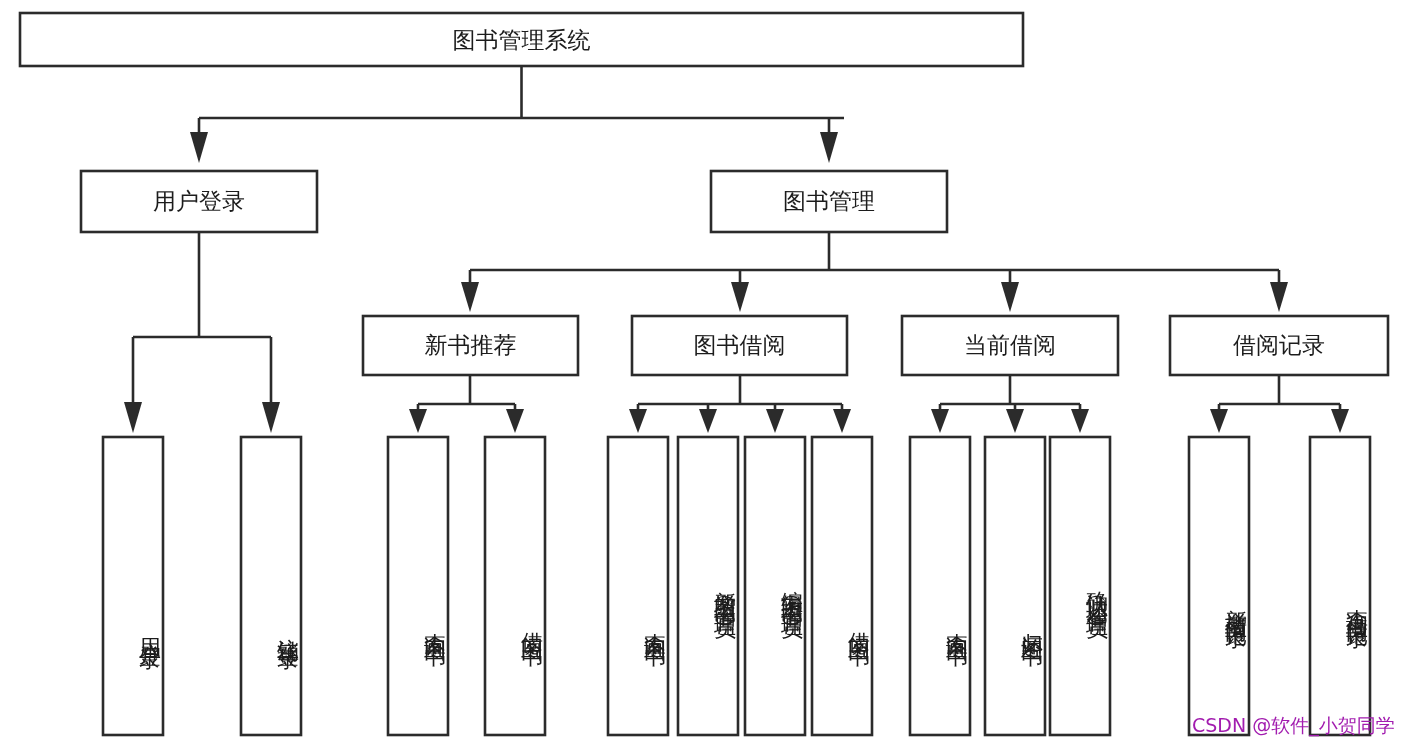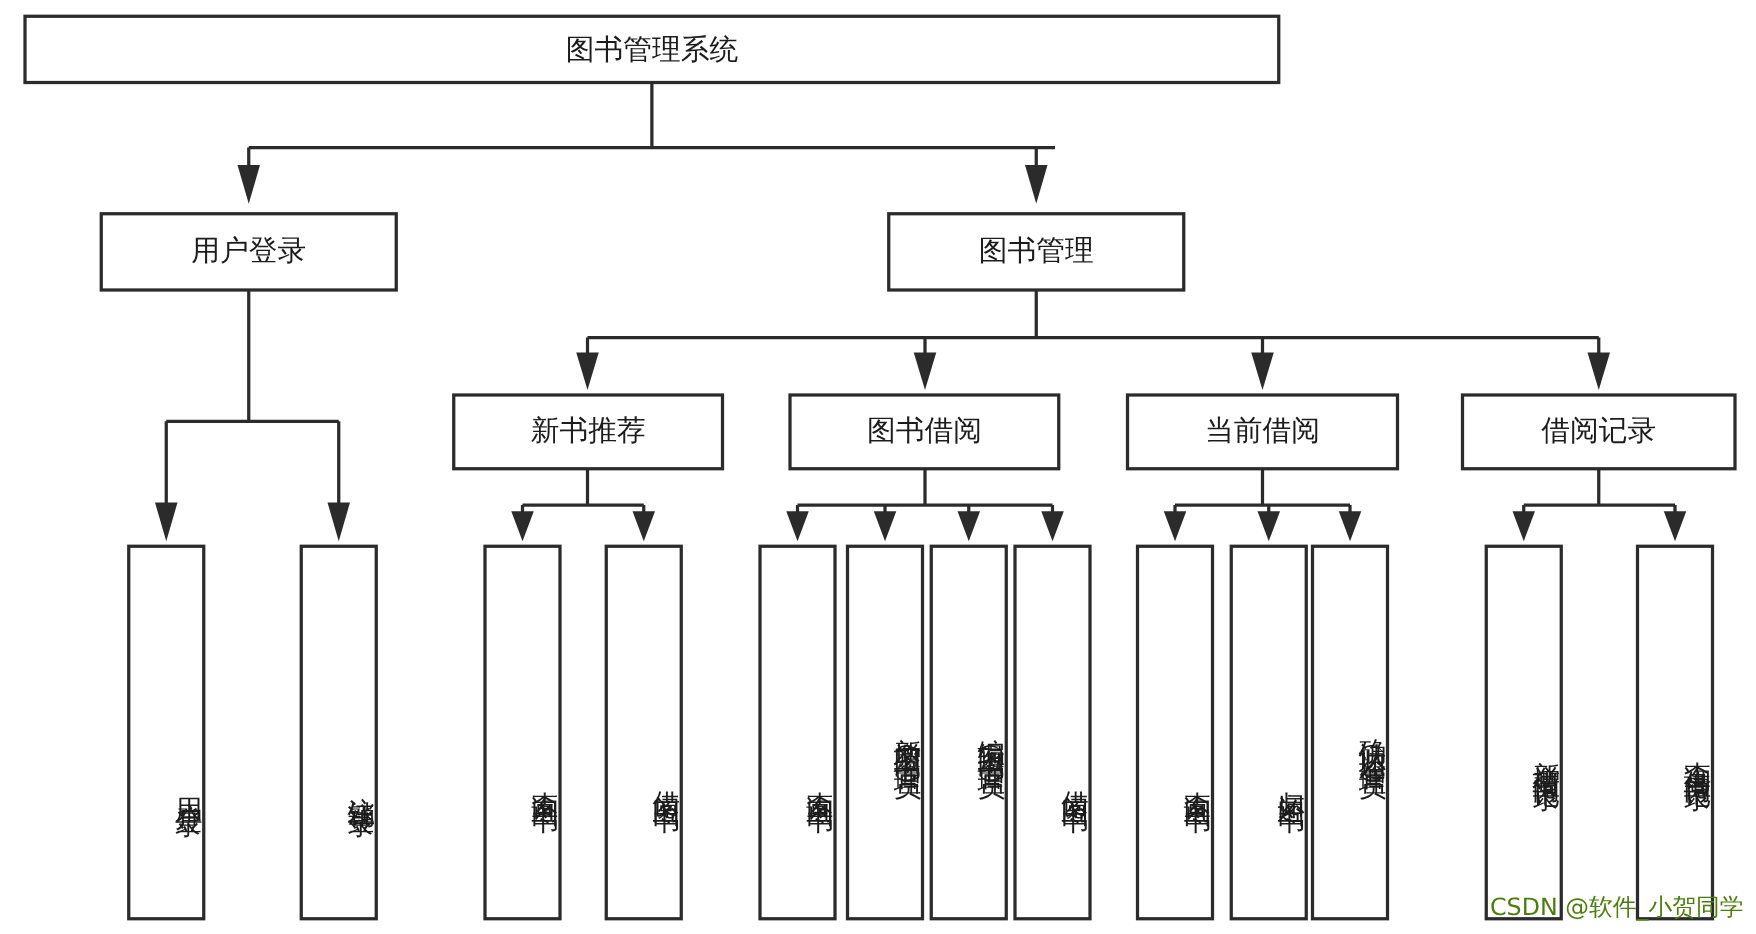--- a/index.html
+++ b/index.html
@@ -60,21 +60,21 @@
     letter-spacing: 4px;
     color: #1c1c1c;
     white-space: nowrap;
     pointer-events: none;
     user-select: none;
   }
   .watermark {
     position: absolute;
     font-family: "DejaVu Sans", "Liberation Sans", sans-serif;
     font-size: 19px;
-    color: #4d7c0f;
+    color: #a21caf;
     white-space: nowrap;
     user-select: none;
     text-align: right;
   }
 </style>
 </head>
 <body>
 
 <div id="diagram-root">
 

